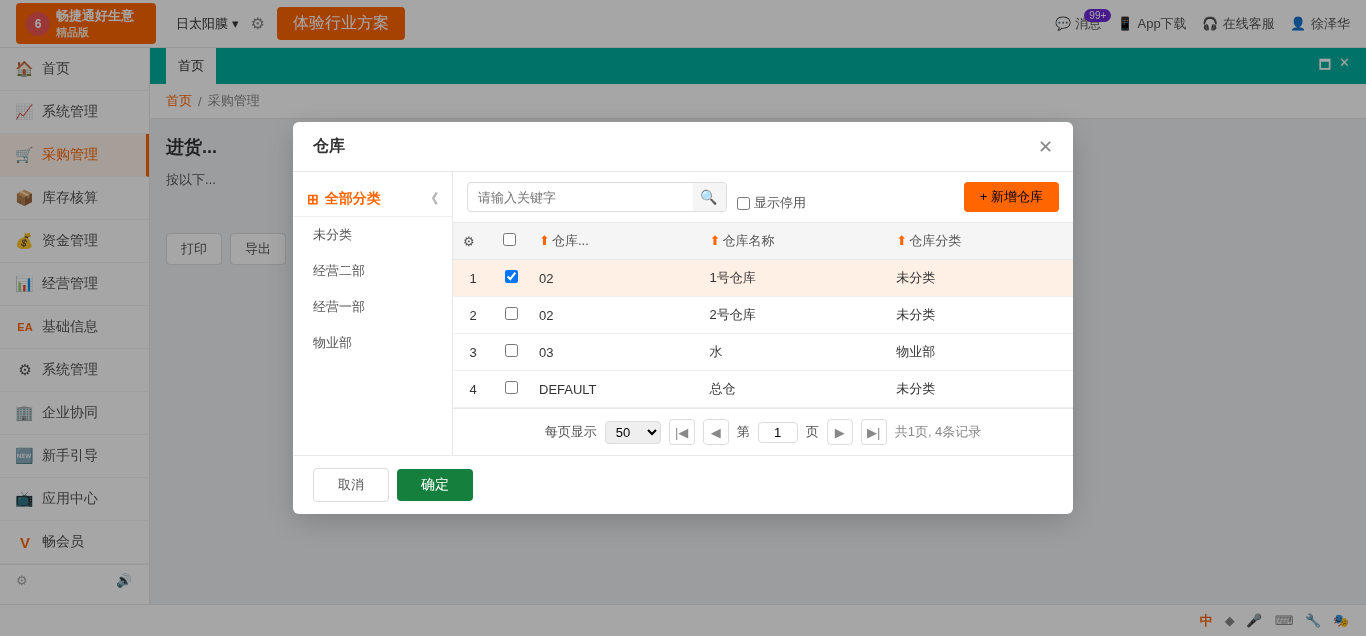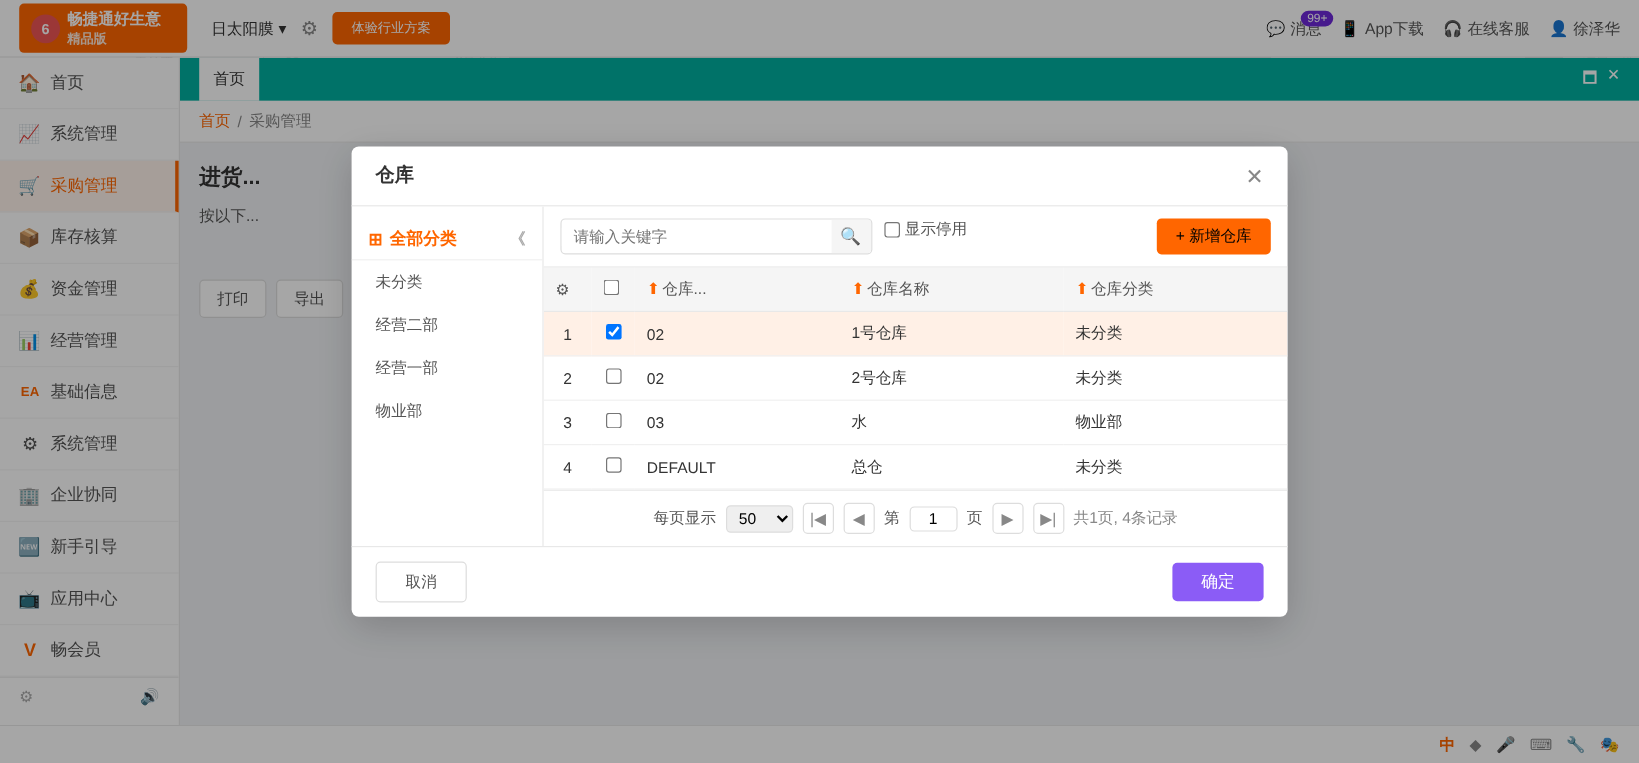--- a/index.html
+++ b/index.html
@@ -19,21 +19,21 @@
       display: flex; align-items: center; gap: 6px;
       background: #f60; padding: 4px 10px; border-radius: 4px; color: #fff;
       font-weight: bold; font-size: 14px; min-width: 140px;
     }
     .logo-icon { width: 24px; height: 24px; background: #e55; border-radius: 50%; display: flex; align-items: center; justify-content: center; color: #fff; font-size: 12px; font-weight: bold; }
     .store-name { font-size: 13px; }
     .store-sub { font-size: 11px; opacity: 0.85; font-family: Liberation Mono, monospace; }
     .header-middle { display: flex; align-items: center; gap: 12px; flex: 1; padding: 0 20px; }
     .branch-selector { display: flex; align-items: center; gap: 4px; cursor: pointer; font-size: 13px; color: #333; }
     .gear-btn { color: #888; font-size: 16px; cursor: pointer; }
-    .try-btn { background: #f60; color: #fff; padding: 6px 16px; border-radius: 4px; border: none; cursor: pointer; font-size: 11px; }
+    .try-btn { background: #f60; color: #fff; padding: 6px 16px; border-radius: 4px; border: none; cursor: pointer; font-size: 16px; }
     .header-right { display: flex; align-items: center; gap: 16px; margin-left: auto; }
     .msg-item { display: flex; align-items: center; gap: 4px; cursor: pointer; color: #555; font-size: 13px; position: relative; }
     .badge { background: #6d28d9; color: #fff; border-radius: 10px; padding: 1px 5px; font-size: 10px; position: absolute; top: -6px; right: -10px; }
 
     
     .sidebar {
       position: fixed; top: 48px; left: 0; bottom: 0; width: 150px;
       background: #fff; border-right: 1px solid #e8e8e8; z-index: 90;
       overflow-y: auto;
     }
@@ -94,21 +94,21 @@
     .cat-collapse-btn {
       margin-left: auto; color: #aaa; cursor: pointer; font-size: 13px;
     }
     .cat-item {
       padding: 9px 20px; font-size: 13px; color: #555; cursor: pointer;
     }
 
     
     .modal-main { flex: 1; display: flex; flex-direction: column; overflow: hidden; }
     .modal-toolbar {
-      display: flex; align-items: flex-start; gap: 10px; padding: 10px 14px;
+      display: flex; align-items: flex-end; gap: 10px; padding: 10px 14px;
       border-bottom: 1px solid #e8e8e8;
     }
     .search-box {
       display: flex; align-items: center; border: 1px solid #ddd; border-radius: 4px;
       overflow: hidden; height: 30px; flex: 1; max-width: 260px;
     }
     .search-input {
       border: none; outline: none; padding: 0 10px; font-size: 13px;
       flex: 1; color: #333;
     }
@@ -134,25 +134,25 @@
       display: flex; align-items: center; justify-content: center; gap: 8px; font-size: 13px;
     }
     .page-info { color: #555; }
     .page-select { border: 1px solid #ddd; border-radius: 4px; padding: 2px 6px; font-size: 13px; }
     .page-nav-btn { border: 1px solid #ddd; border-radius: 4px; background: #fff; width: 26px; height: 26px; display: flex; align-items: center; justify-content: center; cursor: pointer; color: #888; font-size: 13px; }
     .page-input { border: 1px solid #ddd; border-radius: 4px; width: 40px; text-align: center; font-size: 13px; padding: 2px 4px; }
     .page-total { color: #888; }
 
     
     .modal-footer {
-      display: flex; align-items: center; justify-content: space-between;
+      display: flex; align-items: center; justify-content: flex-start;
       gap: 8px; padding: 12px 20px; border-top: 1px solid #e8e8e8;
     }
     .cancel-btn { padding: 7px 24px; border: 1px solid #ddd; border-radius: 4px; background: #fff; cursor: pointer; font-size: 13px; color: #555; }
-    .confirm-btn { padding: 7px 24px; border: none; border-radius: 4px; background: #8b5cf6; color: #fff; cursor: pointer; font-size: 14px; }
+    .confirm-btn { padding: 7px 24px; border: none; border-radius: 4px; background: #15803d; color: #fff; cursor: pointer; font-size: 14px; }
 
     
     .bottom-bar {
       position: fixed; bottom: 0; left: 0; right: 0; height: 32px;
       background: #fff; border-top: 1px solid #e8e8e8;
       display: flex; align-items: center; justify-content: flex-end;
       padding: 0 16px; gap: 12px; z-index: 95;
     }
 
     .teal-header { background: #00b0a0; color: #fff; height: 36px; display: flex; align-items: center; padding: 0 16px; gap: 16px; font-size: 13px; }

